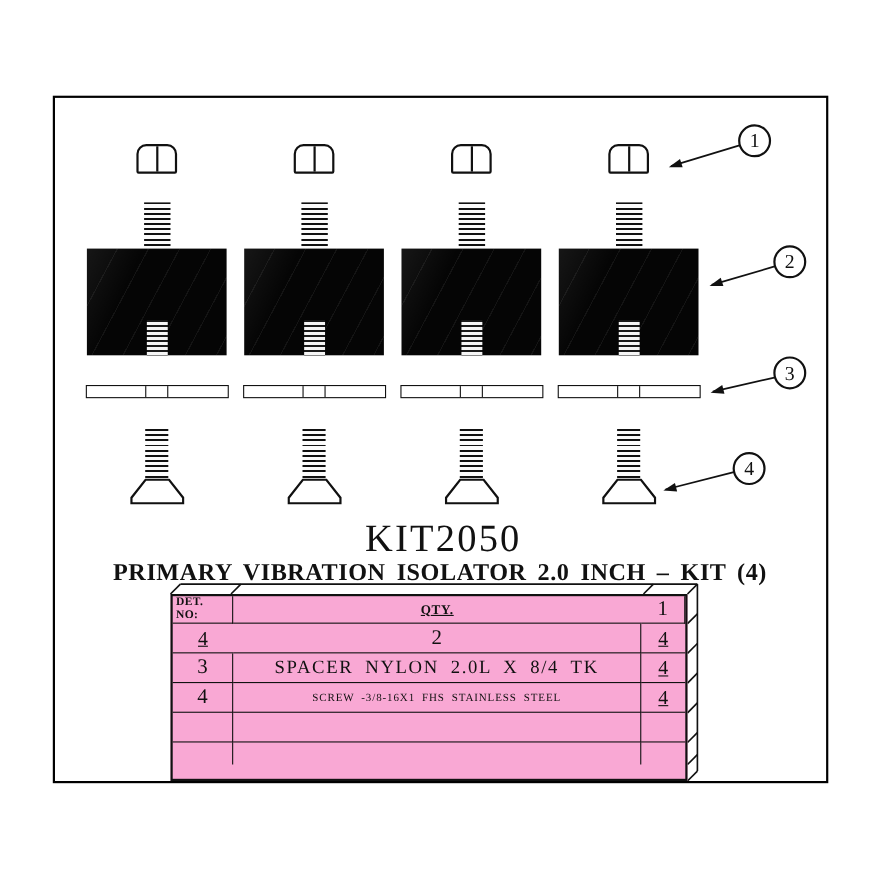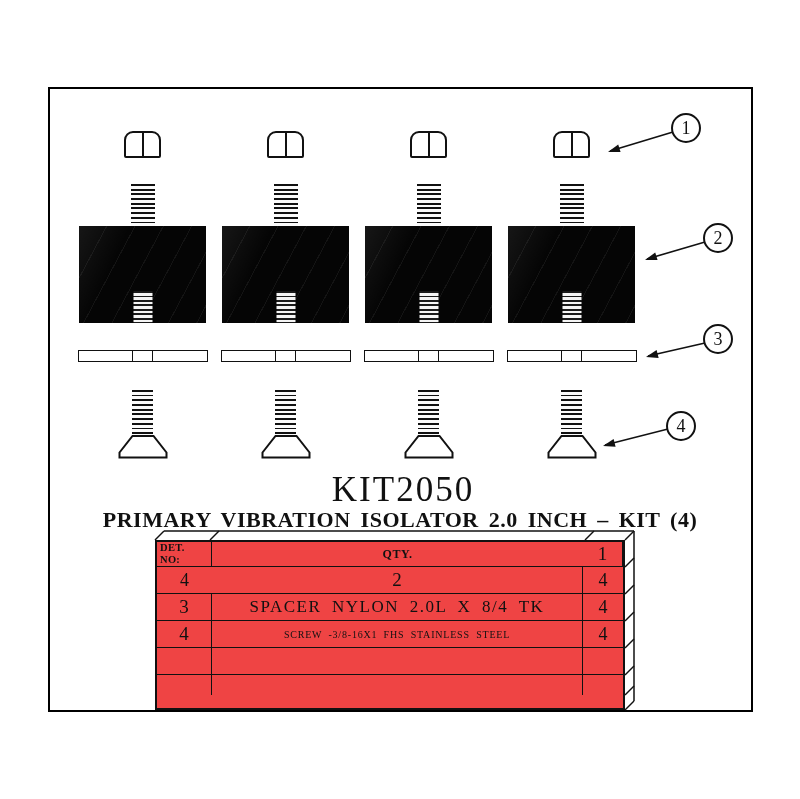--- a/index.html
+++ b/index.html
@@ -70,30 +70,30 @@
     font-size:35px; letter-spacing:2px; white-space:nowrap;
   }
   .subtitle {
     position:absolute; top:507px; left:0; width:800px; text-align:center;
     font-size:22px; font-weight:700; letter-spacing:0.5px; word-spacing:4px; white-space:nowrap;
   }
 
   
   .ptable {
     position:absolute; left:155px; top:540px; width:470px; height:170px;
-    border:2px solid #111; box-sizing:border-box; background:#ef4444;
+    border:2px solid #111; box-sizing:border-box; background:#f9a8d4;
     display:grid; grid-template-columns:55px 1fr 40px;
     grid-template-rows:25px 27px 27px 27px 27px 20px auto;
   }
   .c {
     border-right:1.5px solid #111; border-bottom:1.5px solid #111;
     display:flex; align-items:center; justify-content:center;
     overflow:hidden; white-space:nowrap; min-width:0;
   }
-  .c.last { border-right:none; }
+  .c.last { border-right:none;text-decoration:underline; }
   .c.bot  { border-bottom:none; }
   .det-h {
     flex-direction:column; align-items:flex-start; justify-content:center;
     padding-left:3px; font-size:10.5px; font-weight:700; line-height:1.15; letter-spacing:0.3px;
   }
   .desc-h { font-size:13.5px; font-weight:700; letter-spacing:1.2px; }
   .qty-h  { font-size:12px;  font-weight:700; letter-spacing:0.5px; }
   .det-c  { font-size:19px; }
   .desc-c { font-size:17px; letter-spacing:1.5px; word-spacing:5px; }
   .desc-c.tight { font-size:10px; letter-spacing:0.8px; word-spacing:3px; }

